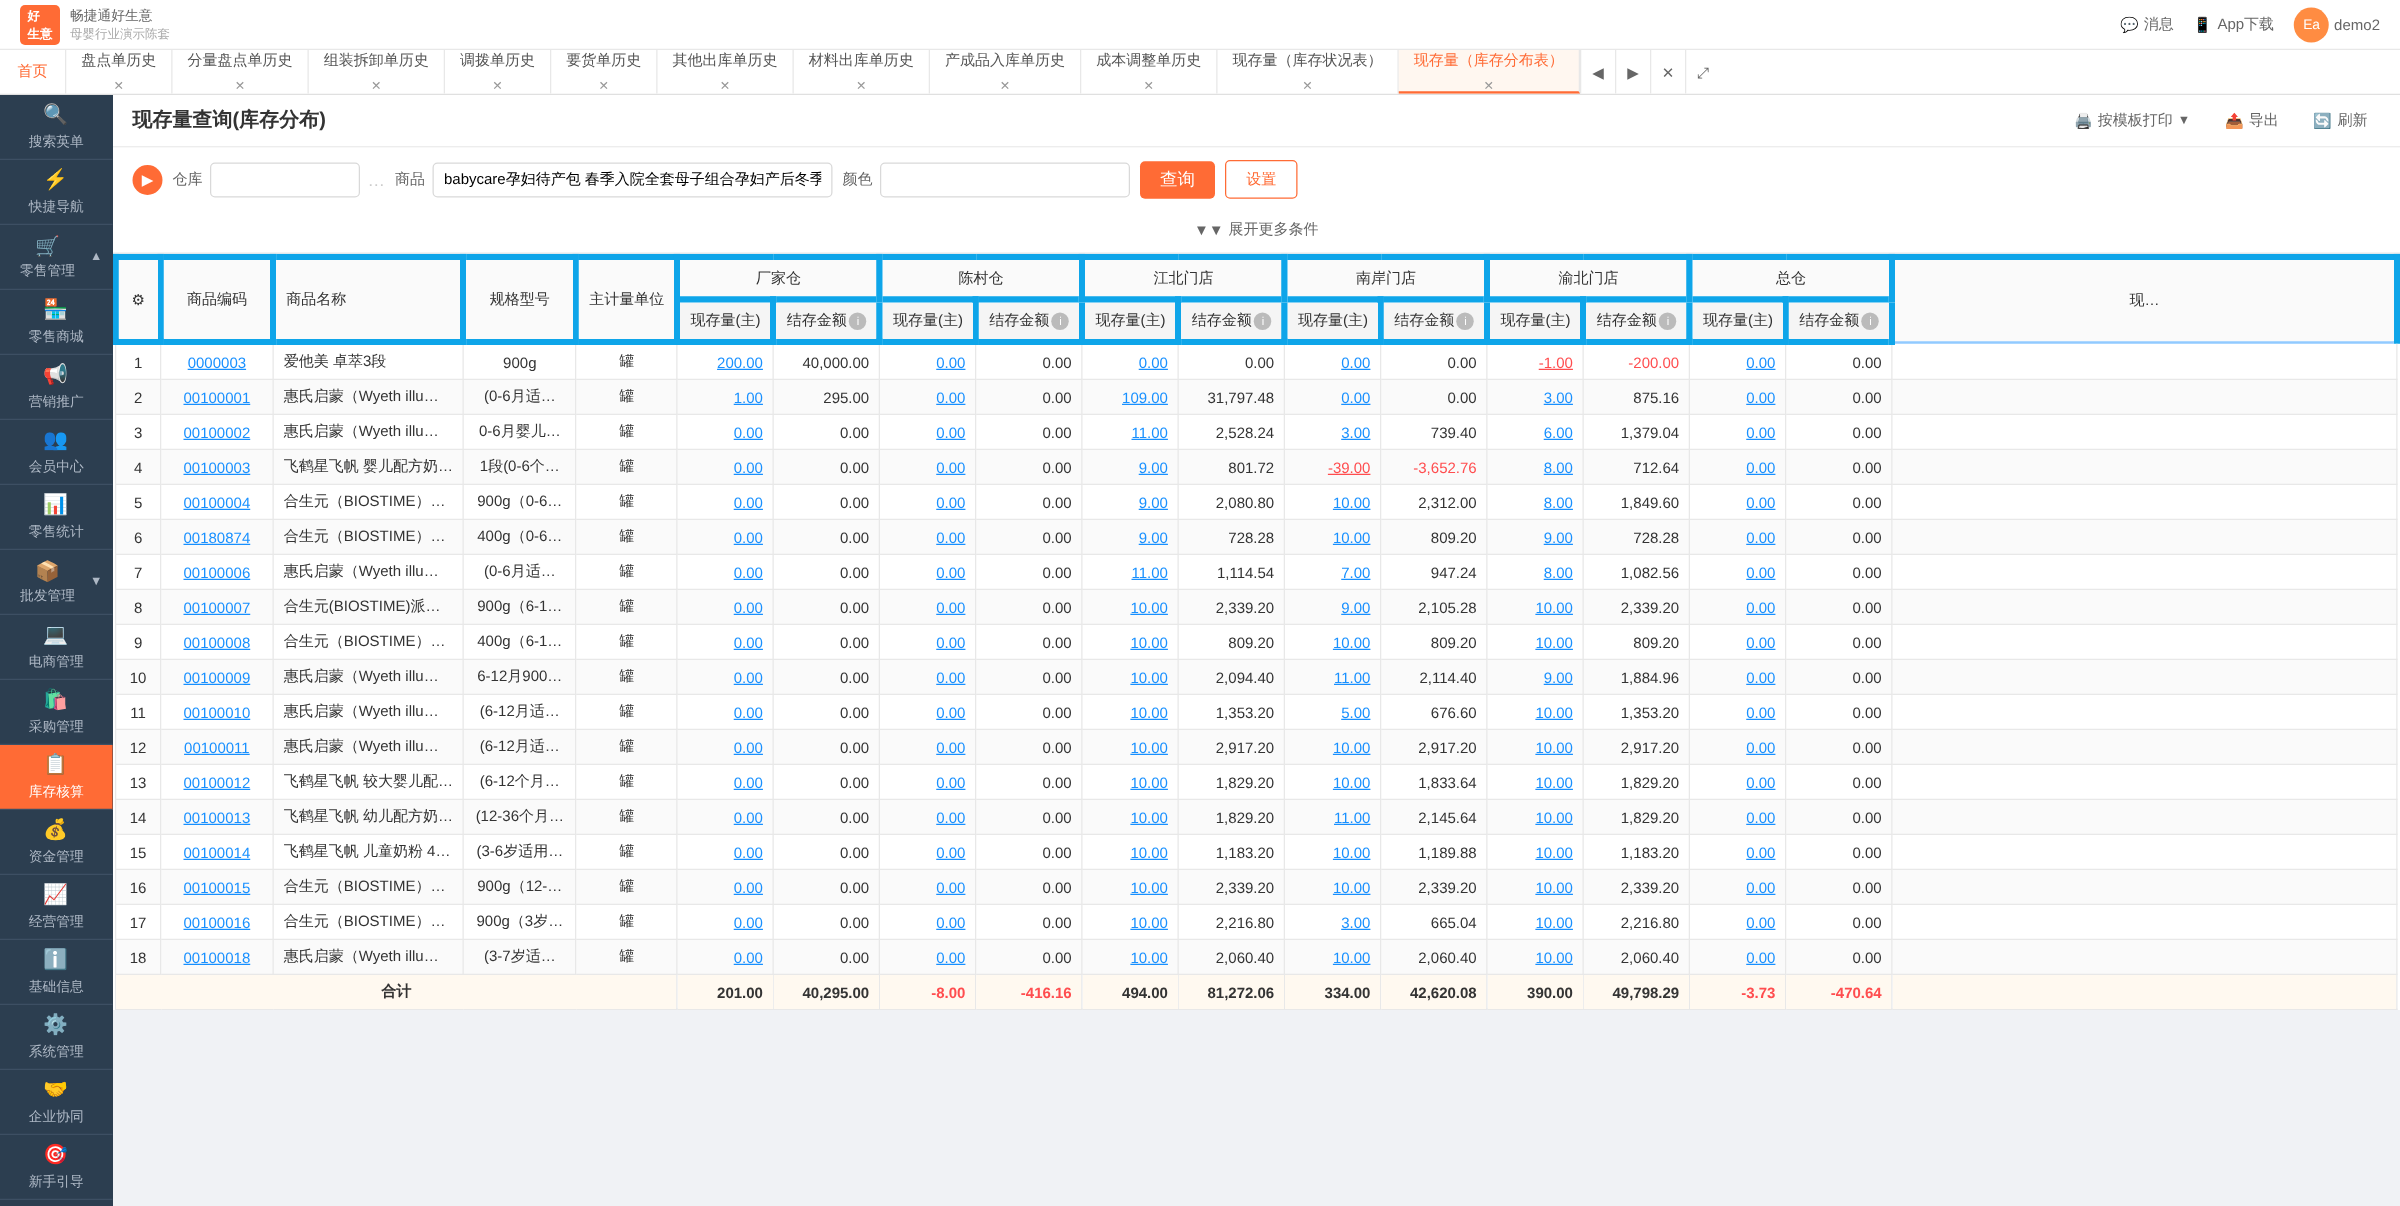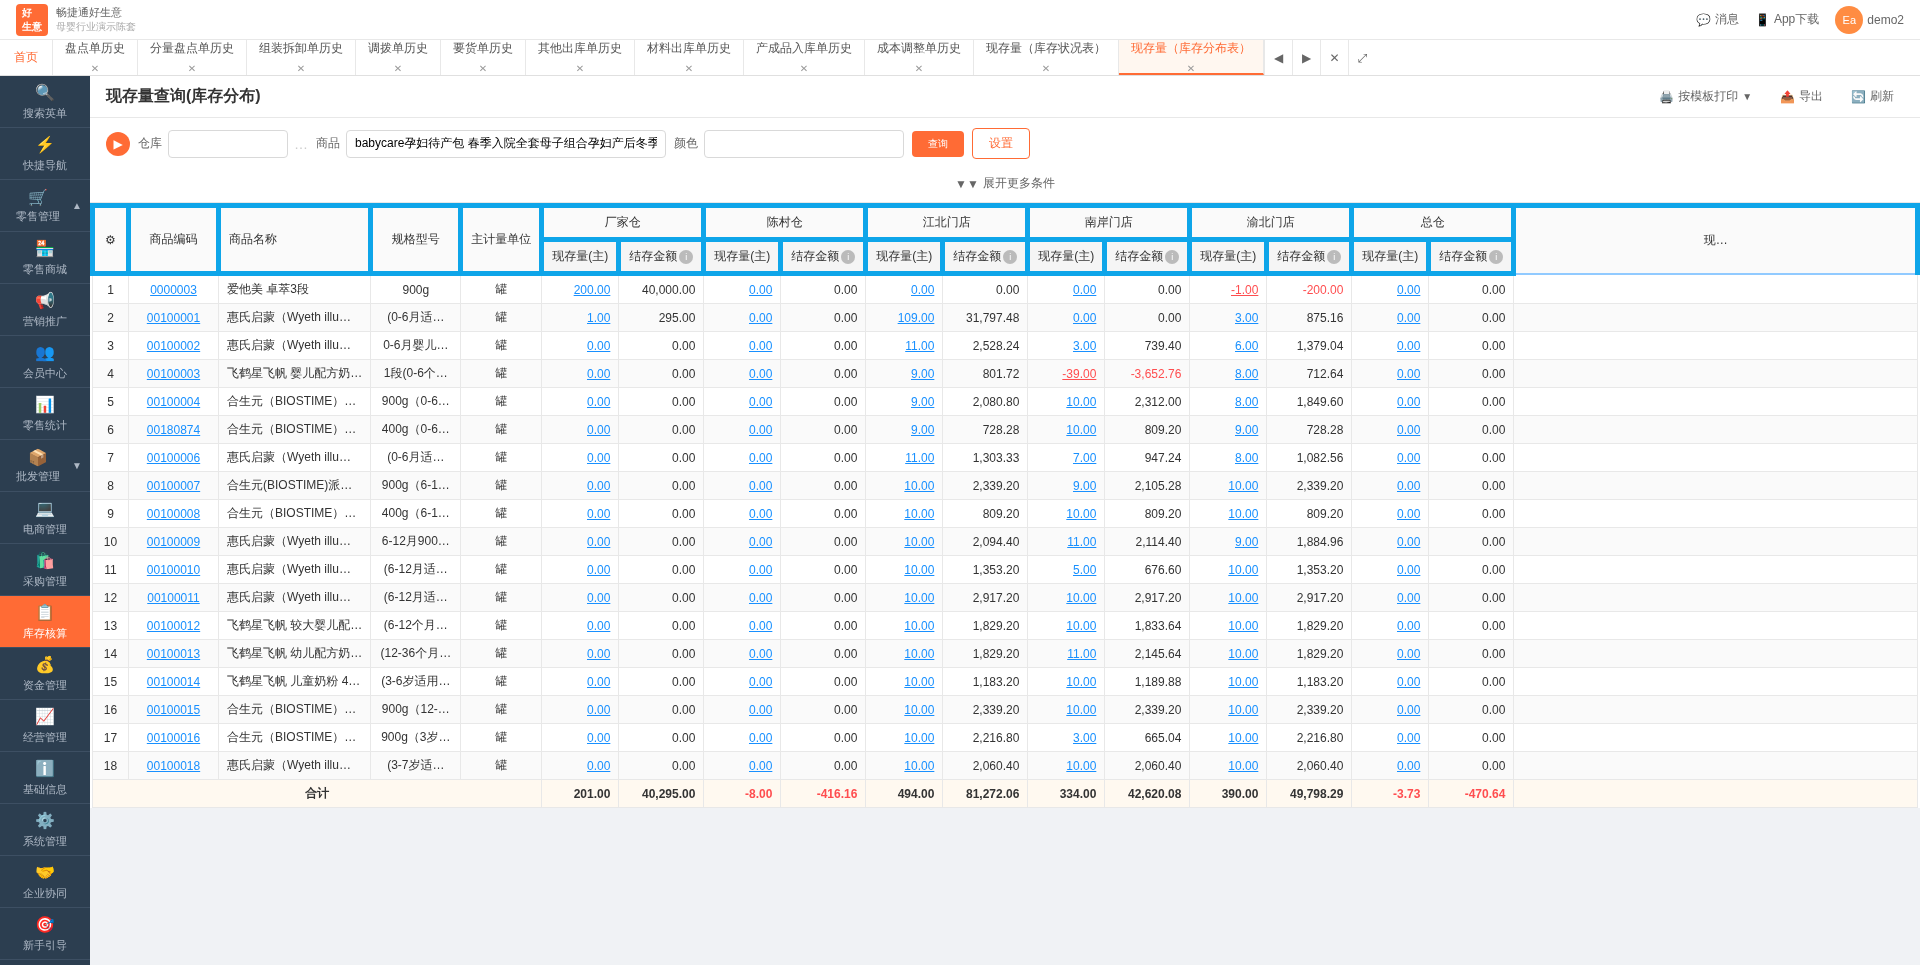--- a/index.html
+++ b/index.html
@@ -182,21 +182,21 @@
       font-size: 12px;
       margin-top: 4px;
     }
     .query-btn {
       background: #ff6b35;
       color: white;
       border: none;
       border-radius: 4px;
       padding: 6px 16px;
       cursor: pointer;
-      font-size: 10px;
+      font-size: 14px;
     }
     .settings-btn {
       background: white;
       color: #ff6b35;
       border: 1px solid #ff6b35;
       border-radius: 4px;
       padding: 6px 16px;
       cursor: pointer;
       font-size: 12px;
     }
@@ -652,21 +652,21 @@
     <td>7</td>
     <td><span class="val-link">00100006</span></td>
     <td class="col-name">惠氏启蒙（Wyeth illu…</td>
     <td>(0-6月适…</td>
     <td>罐</td>
     <td class="col-num"><span class="val-link ">0.00</span></td>
     <td class="col-num">0.00</td>
     <td class="col-num"><span class="val-link ">0.00</span></td>
     <td class="col-num">0.00</td>
     <td class="col-num"><span class="val-link ">11.00</span></td>
-    <td class="col-num">1,303.33</td>
+    <td class="col-num">1,114.54</td>
     <td class="col-num"><span class="val-link ">7.00</span></td>
     <td class="col-num ">947.24</td>
     <td class="col-num"><span class="val-link ">8.00</span></td>
     <td class="col-num ">1,082.56</td>
     <td class="col-num"><span class="val-link">0.00</span></td>
     <td class="col-num">0.00</td>
     <td></td>
   </tr>
             <tr>
     <td>8</td>

